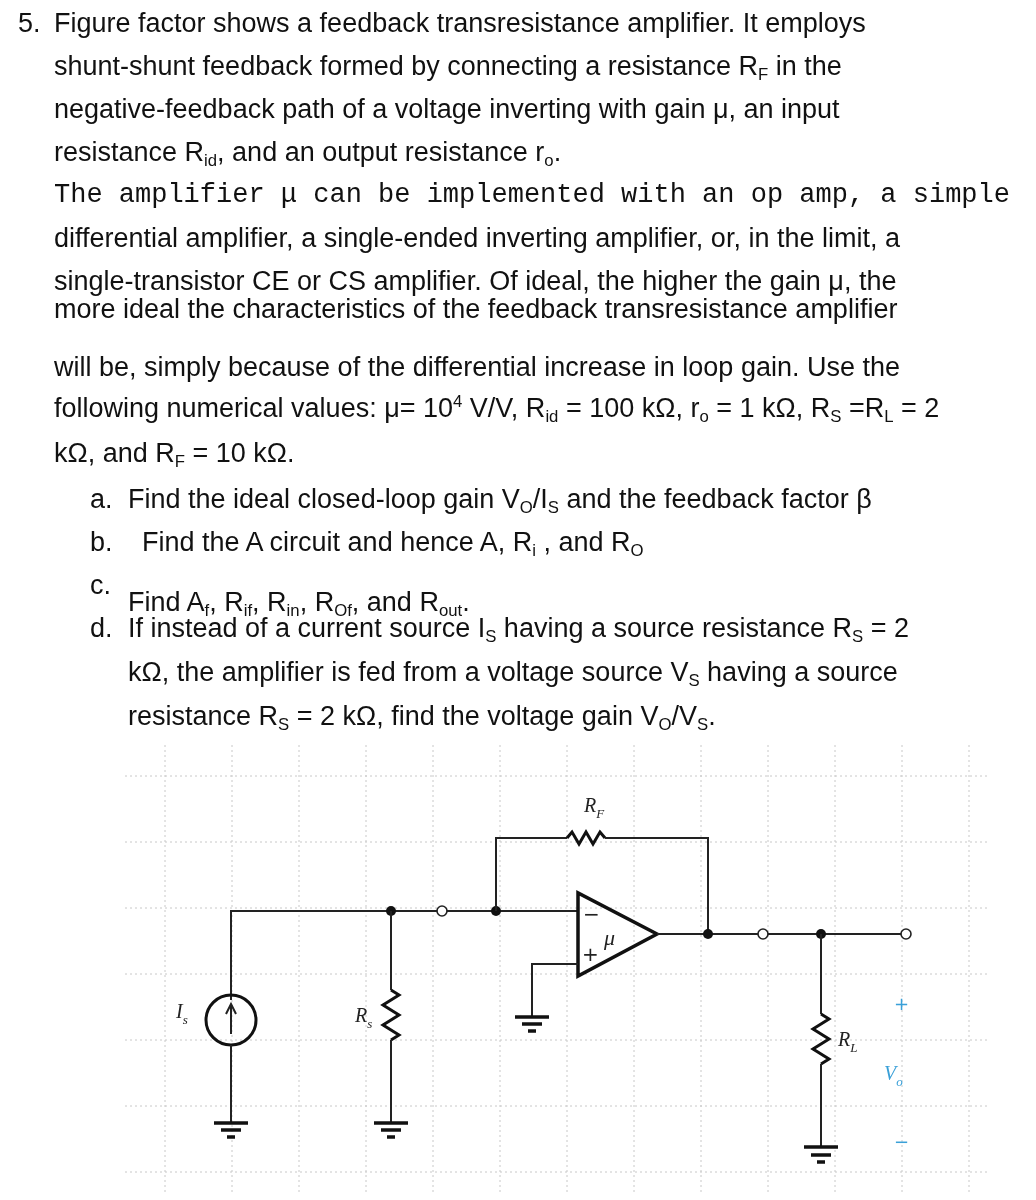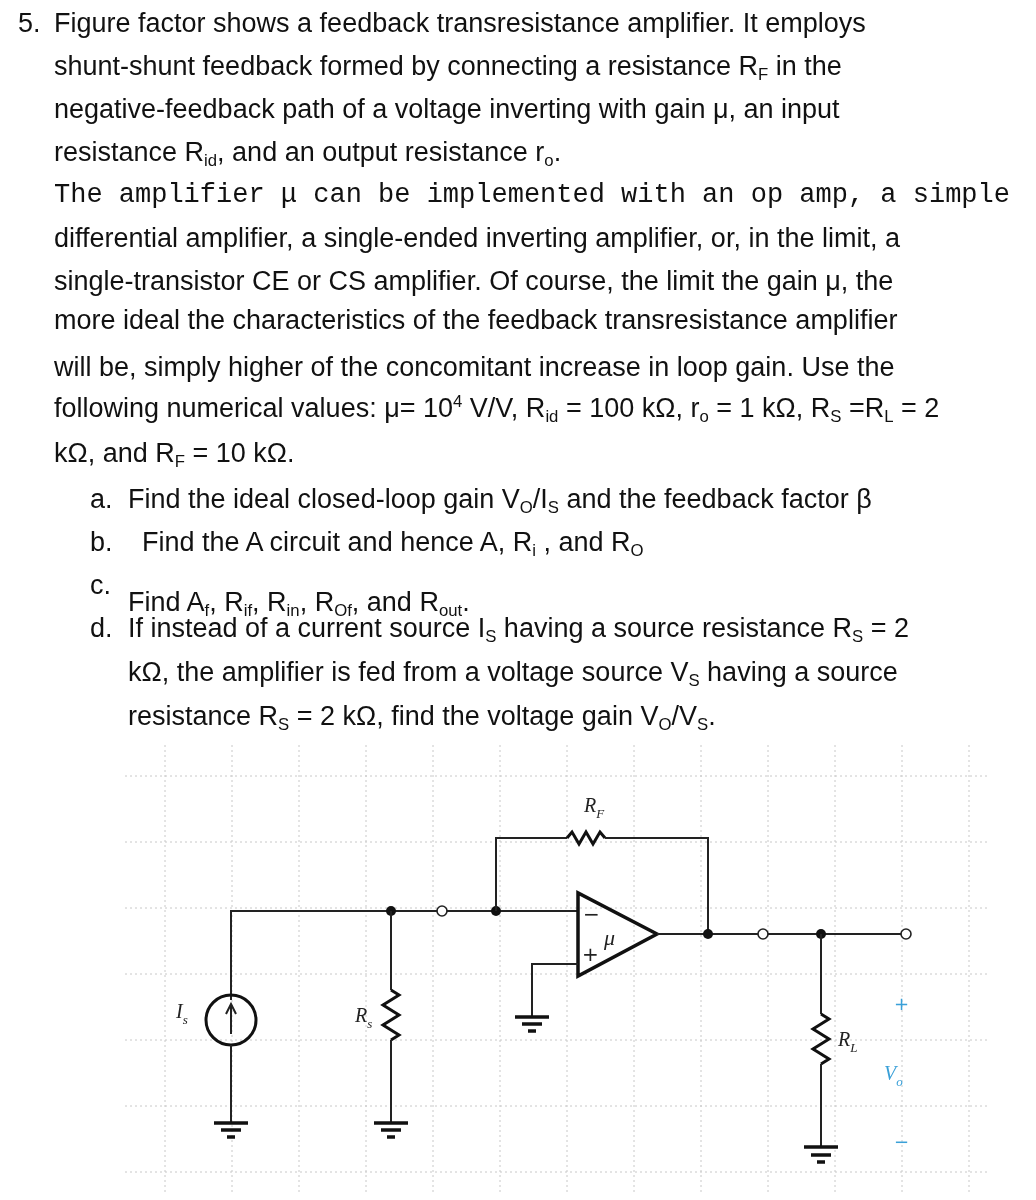--- a/index.html
+++ b/index.html
@@ -29,23 +29,23 @@
 
 <div class="doc">
   <span class="q-line num" style="top:2px">5.</span>
   <div id="intro">
       <div class="q-line indent" style="top: 2px;">Figure factor shows a feedback transresistance amplifier. It employs</div>
       <div class="q-line indent" style="top: 45px;">shunt-shunt feedback formed by connecting a resistance R<sub>F</sub> in the</div>
       <div class="q-line indent" style="top: 88px;">negative-feedback path of a voltage inverting with gain μ, an input</div>
       <div class="q-line indent" style="top: 131px;">resistance R<sub>id</sub>, and an output resistance r<sub>o</sub>.</div>
       <div class="q-line indent" style="top: 174px; font-family: Liberation Mono, monospace;">The amplifier μ can be implemented with an op amp, a simple</div>
       <div class="q-line indent" style="top: 217px;">differential amplifier, a single-ended inverting amplifier, or, in the limit, a</div>
-      <div class="q-line indent" style="top: 260px;">single-transistor CE or CS amplifier. Of course, the limit the gain μ, the</div>
-      <div class="q-line indent" style="top: 299px; text-align: center;">more ideal the characteristics of the feedback transresistance amplifier</div>
-      <div class="q-line indent" style="top: 346px;">will be, simply higher of the concomitant increase in loop gain. Use the</div>
+      <div class="q-line indent" style="top: 260px;">single-transistor CE or CS amplifier. Of ideal, the higher the gain μ, the</div>
+      <div class="q-line indent" style="top: 288px; text-align: center;">more ideal the characteristics of the feedback transresistance amplifier</div>
+      <div class="q-line indent" style="top: 346px;">will be, simply because of the differential increase in loop gain. Use the</div>
       <div class="q-line indent" style="top: 387px;">following numerical values: μ= 10<sup>4</sup> V/V, R<sub>id</sub> = 100 kΩ, r<sub>o</sub> = 1 kΩ, R<sub>S</sub> =R<sub>L</sub> = 2</div>
       <div class="q-line indent" style="top: 432px;">kΩ, and R<sub>F</sub> = 10 kΩ.</div>
     </div>
   <div id="subs">
       <span class="sub-label" style="top: 478px;">a.</span>
       <div class="q-line sub-text" style="top: 478px;">Find the ideal closed-loop gain V<sub>O</sub>/I<sub>S</sub> and the feedback factor β</div>
       <span class="sub-label" style="top: 521px;">b.</span>
       <div class="q-line sub-text" style="top: 521px; margin-left: 14px;">Find the A circuit and hence A, R<sub>i</sub> , and R<sub>O</sub></div>
       <span class="sub-label" style="top: 564px;">c.</span>
       <div class="q-line sub-text" style="top: 564px; margin-top: 17px;">Find A<sub>f</sub>, R<sub>if</sub>, R<sub>in</sub>, R<sub>Of</sub>, and R<sub>out</sub>.</div>

